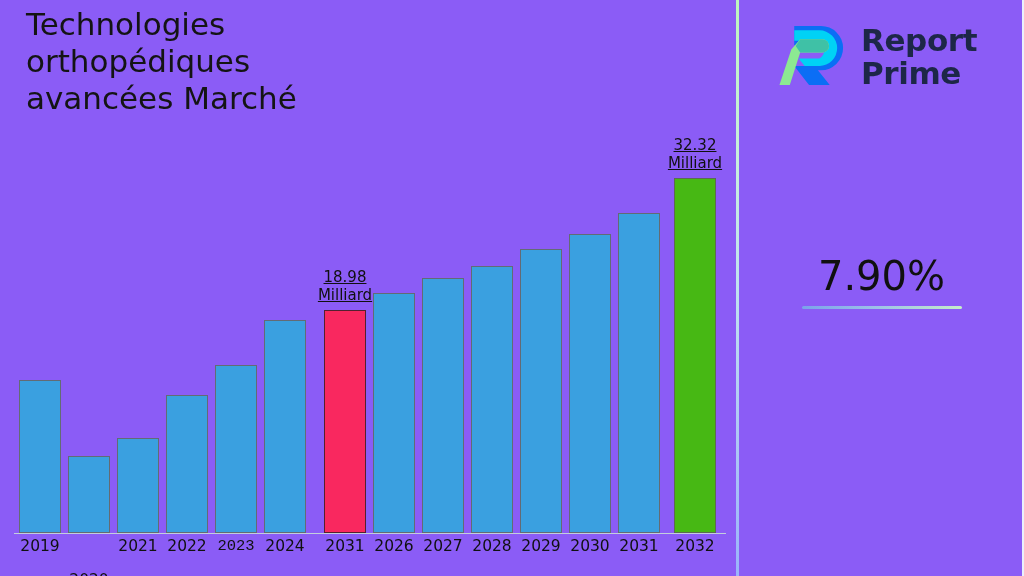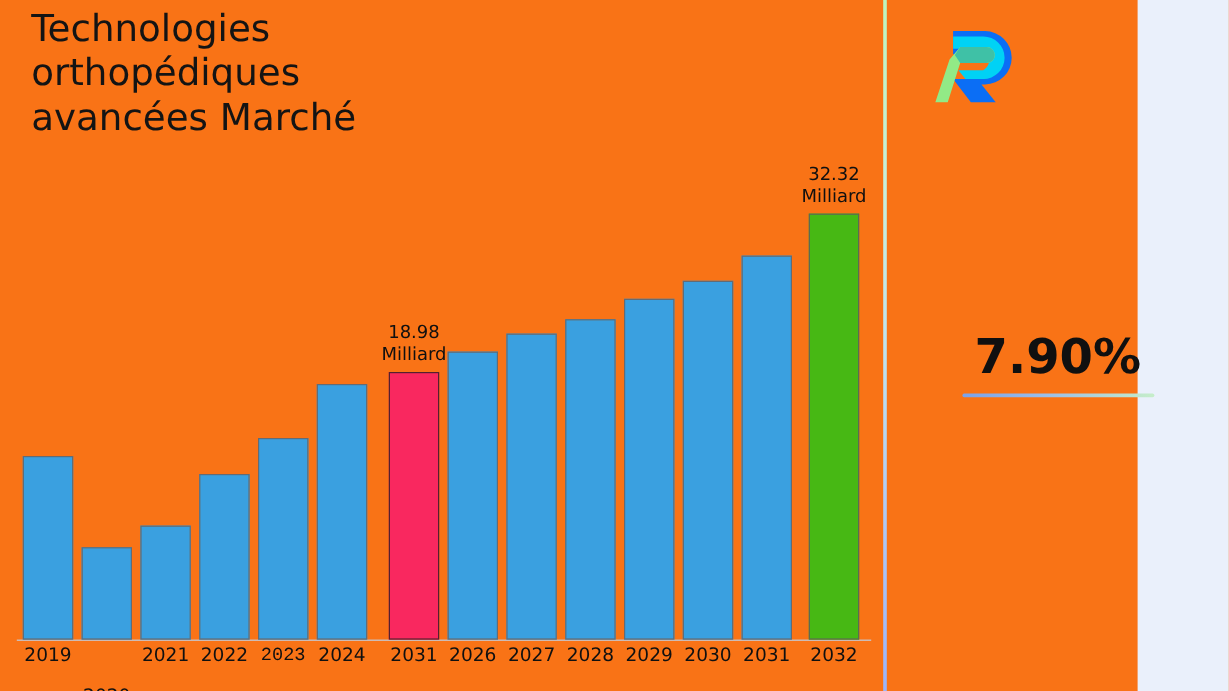--- a/index.html
+++ b/index.html
@@ -9,23 +9,23 @@
   }
   body {
     width: 1024px;
     height: 576px;
     background: #eaf0fb;
     font-family: "DejaVu Sans", "Liberation Sans", sans-serif;
     overflow: hidden;
   }
   #stage {
     position: relative;
-    width: 948px;
+    width: 1022px;
     height: 576px;
-    background: #f97316;
+    background: #8b5cf6;
   }
 
   
   #left-panel {
     position: absolute;
     left: 0; top: 0;
     width: 737px; height: 576px;
   }
   #chart-title {
     position: absolute;
@@ -65,20 +65,21 @@
     background: #47b814;
     border-color: #5c6a52;
   }
   .bar-value-label {
     position: absolute;
     text-align: center;
     font-size: 15px;
     line-height: 18px;
     color: #101010;
     white-space: pre-line;
+    text-decoration: underline;
   }
   .x-tick-label {
     position: absolute;
     top: 537px;
     text-align: center;
     font-size: 15.5px;
     color: #101010;
   }
 
   
@@ -120,22 +121,21 @@
   #cagr-block {
     position: absolute;
     left: 0; top: 252px;
     width: 285px;
     text-align: center;
   }
   #cagr-value {
     font-size: 40px;
     line-height: 48px;
     color: #101010;
-    font-weight: 700;
-    margin-top: 22px;
+    font-weight: 400;
   }
   #cagr-rule {
     width: 160px;
     height: 3px;
     margin: 6px auto 7px auto;
     background: linear-gradient(to right, #7ba2ea 0%, #9cc0e8 45%, #c6eec9 100%);
     border-radius: 2px;
   }
   #cagr-caption {
     font-size: 17px;
@@ -203,20 +203,22 @@
 
           <path d="M26 8 H62 A30 30 0 0 1 62 68 H58 L74 88 H46 L26 62 H58 A14 14 0 0 0 58 34 H26 Z" fill="#0b6ef5"></path>
 
           <path d="M26 14 H60 A24 24 0 0 1 60 62 H40 L32 52 H60 A14 14 0 0 0 60 28 H26 Z" fill="#00d2f5"></path>
 
           <path d="M22 40 L34 26 H64 A9 9 0 0 1 64 44 H34 L20 88 H6 Z" fill="#8cf08c" opacity="0.95"></path>
 
           <path d="M34 26 H64 A9 9 0 0 1 64 44 H34 L28 35 Z" fill="#3fc1a6"></path>
         </svg>
       </span>
+      <span id="logo-text">Report
+Prime</span>
     </div>
 
     <div id="cagr-block">
       <div id="cagr-value">7.90%</div>
       <div id="cagr-rule"></div>
     </div>
 
   </div>
 
 </div>

